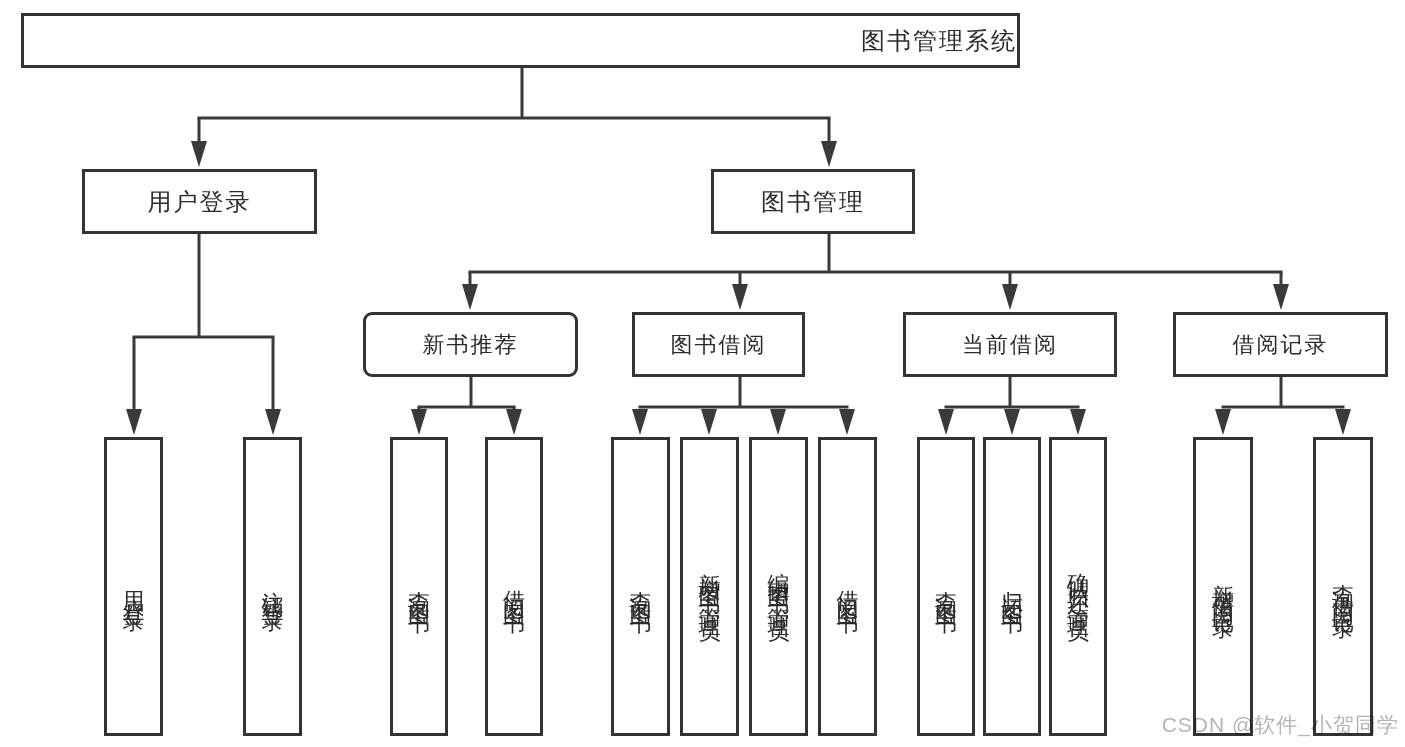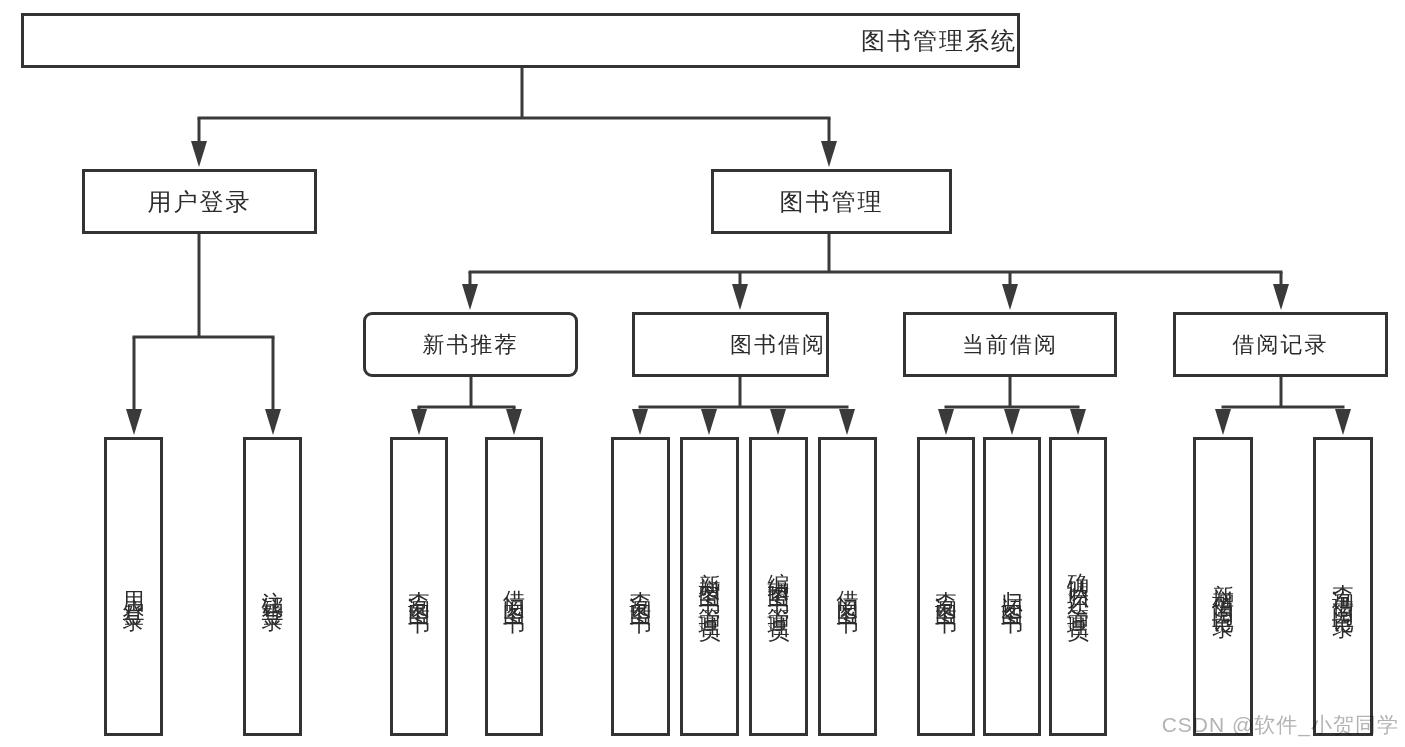--- a/index.html
+++ b/index.html
@@ -96,28 +96,28 @@
     </g>
   </svg>
 
   <div class="node hbox" style="left:21px;top:13px;width:999px;height:55px;justify-content:flex-end;">
     <span>图书管理系统</span>
   </div>
 
   <div class="node hbox" style="left:82px;top:169px;width:235px;height:65px;">
     <span>用户登录</span>
   </div>
-  <div class="node hbox" style="left:711px;top:169px;width:241px;height:65px;">
+  <div class="node hbox" style="left:711px;top:169px;width:204px;height:65px;">
     <span>图书管理</span>
   </div>
 
   <div class="node hbox l3" style="left:363px;top:312px;width:215px;height:65px;border-radius:9px;">
     <span>新书推荐</span>
   </div>
-  <div class="node hbox l3" style="left:632px;top:312px;width:197px;height:65px;justify-content:flex-end;">
+  <div class="node hbox l3" style="left:632px;top:312px;width:173px;height:65px;">
     <span>图书借阅</span>
   </div>
   <div class="node hbox l3" style="left:1173px;top:312px;width:215px;height:65px;">
     <span>借阅记录</span>
   </div>
   <div class="node hbox l3" style="left:903px;top:312px;width:214px;height:65px;">
     <span>当前借阅</span>
   </div>
 
   <div class="node vbox" style="left:104px;top:437px;width:59px;height:299px;">

